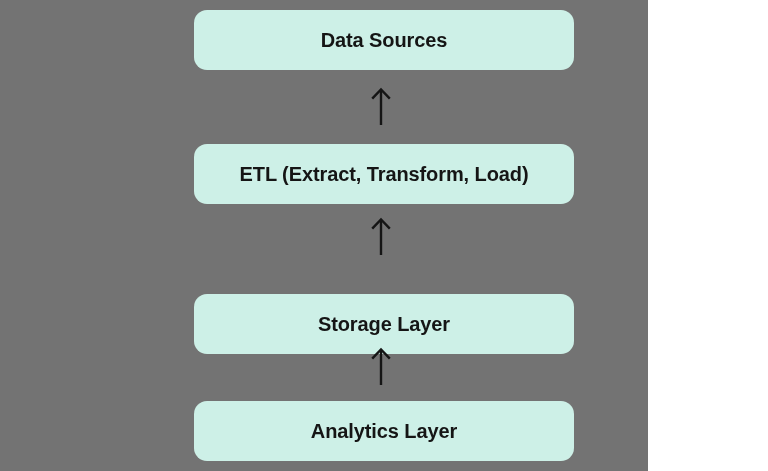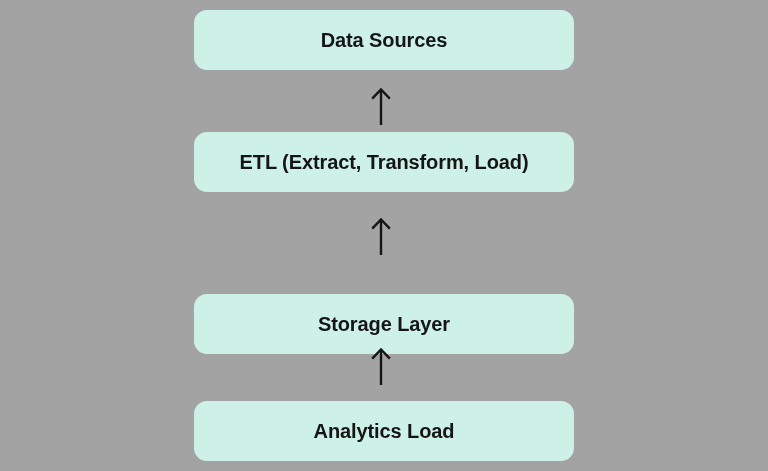--- a/index.html
+++ b/index.html
@@ -9,23 +9,23 @@
   }
   body {
     width: 768px;
     height: 471px;
     background: #ffffff;
     font-family: "Liberation Sans", sans-serif;
     overflow: hidden;
   }
   #diagram-canvas {
     position: relative;
-    width: 768px;
+    width: 648px;
     height: 471px;
-    background: #a3a3a3;
+    background: #737373;
   }
   .node-box {
     position: absolute;
     left: 194px;
     width: 380px;
     height: 60px;
     background: #cdf0e7;
     border-radius: 13px;
     display: flex;
     align-items: center;
@@ -71,21 +71,21 @@
     <span class="node-label">Data Sources</span>
   </div>
 
   <div class="flow-arrow" style="top:83px;">
     <svg width="22" height="40" viewBox="0 0 22 40" aria-hidden="true">
       <path class="arrow-stroke" d="M11 39 L11 4"></path>
       <path class="arrow-stroke" d="M2.2 12.6 L11 3.4 L19.8 12.6"></path>
     </svg>
   </div>
 
-  <div class="node-box" style="top:132px;">
+  <div class="node-box" style="top:144px;">
     <span class="node-label">ETL (Extract, Transform, Load)</span>
   </div>
 
   <div class="flow-arrow" style="top:213px;">
     <svg width="22" height="40" viewBox="0 0 22 40" aria-hidden="true">
       <path class="arrow-stroke" d="M11 39 L11 4"></path>
       <path class="arrow-stroke" d="M2.2 12.6 L11 3.4 L19.8 12.6"></path>
     </svg>
   </div>
 
@@ -94,16 +94,16 @@
   </div>
 
   <div class="flow-arrow" style="top:343px;">
     <svg width="22" height="40" viewBox="0 0 22 40" aria-hidden="true">
       <path class="arrow-stroke" d="M11 39 L11 4"></path>
       <path class="arrow-stroke" d="M2.2 12.6 L11 3.4 L19.8 12.6"></path>
     </svg>
   </div>
 
   <div class="node-box" style="top:401px;">
-    <span class="node-label">Analytics Load</span>
+    <span class="node-label">Analytics Layer</span>
   </div>
 
 </div>
 
 </body></html>

